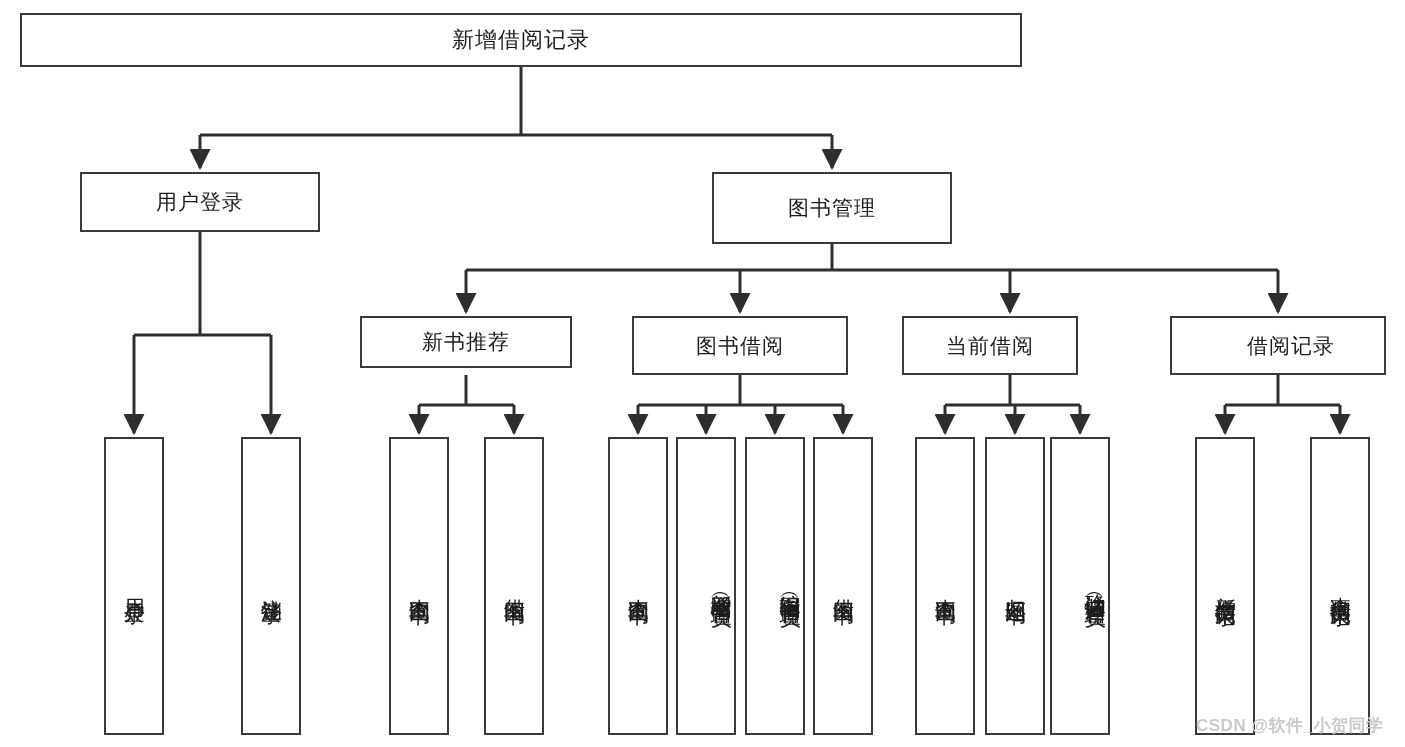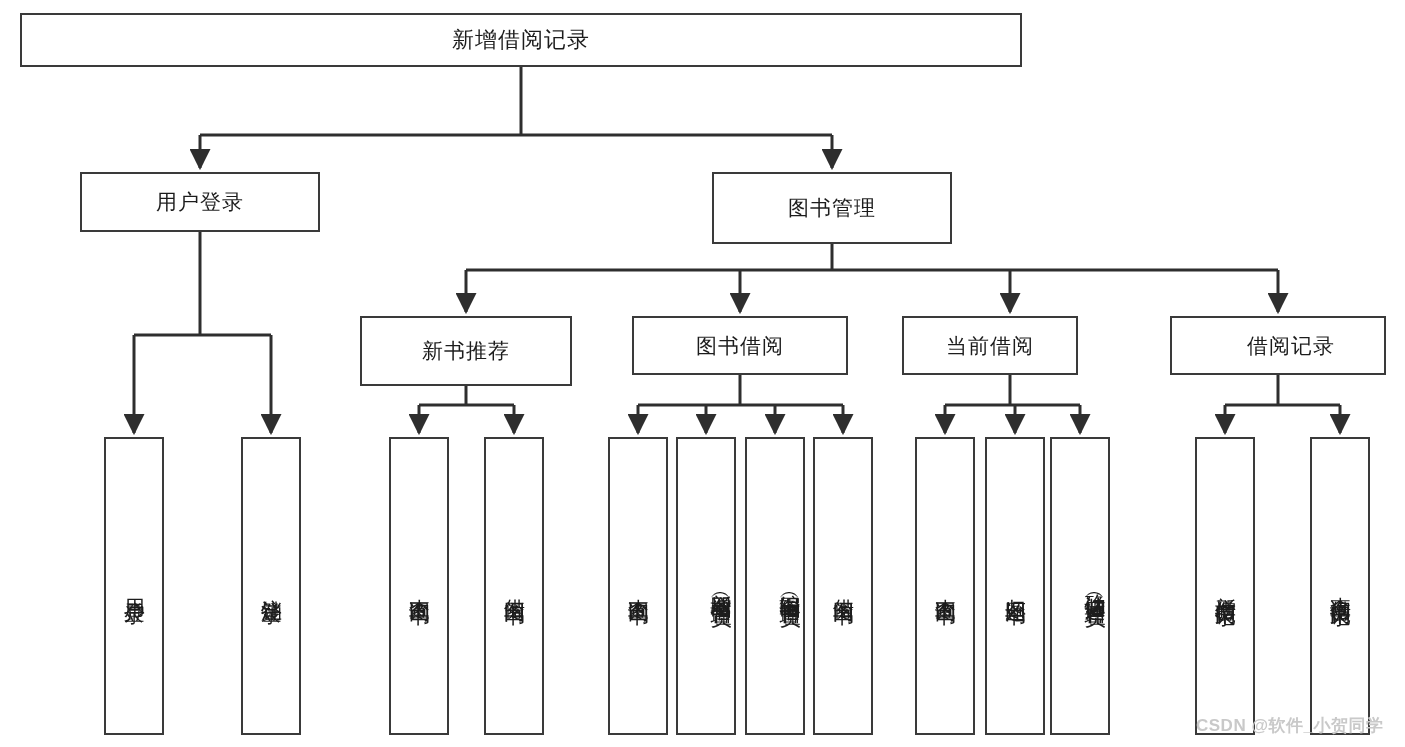--- a/index.html
+++ b/index.html
@@ -73,21 +73,21 @@
       <path d="M 1225 405 L 1225 433" marker-end="url(#arw)"></path>
       <path d="M 1340 405 L 1340 433" marker-end="url(#arw)"></path>
     </g>
   </svg>
 
   <div class="node h root" style="left:20px;top:13px;width:1002px;height:54px;">新增借阅记录</div>
 
   <div class="node h" style="left:80px;top:172px;width:240px;height:60px;">用户登录</div>
   <div class="node h" style="left:712px;top:172px;width:240px;height:72px;">图书管理</div>
 
-  <div class="node h" style="left:360px;top:316px;width:212px;height:70px;">新书推荐</div>
+  <div class="node h" style="left:360px;top:316px;width:212px;height:52px;">新书推荐</div>
   <div class="node h" style="left:632px;top:316px;width:216px;height:59px;">图书借阅</div>
   <div class="node h" style="left:902px;top:316px;width:176px;height:59px;">当前借阅</div>
   <div class="node h" style="left:1170px;top:316px;width:216px;height:59px;padding-left:26px;">借阅记录</div>
 
   <div class="node v" style="left:104px;top:437px;width:60px;height:298px;">用户登录</div>
   <div class="node v" style="left:241px;top:437px;width:60px;height:298px;">注销登录</div>
 
   <div class="node v" style="left:389px;top:437px;width:60px;height:298px;">查询图书</div>
   <div class="node v" style="left:484px;top:437px;width:60px;height:298px;">借阅图书</div>
 

